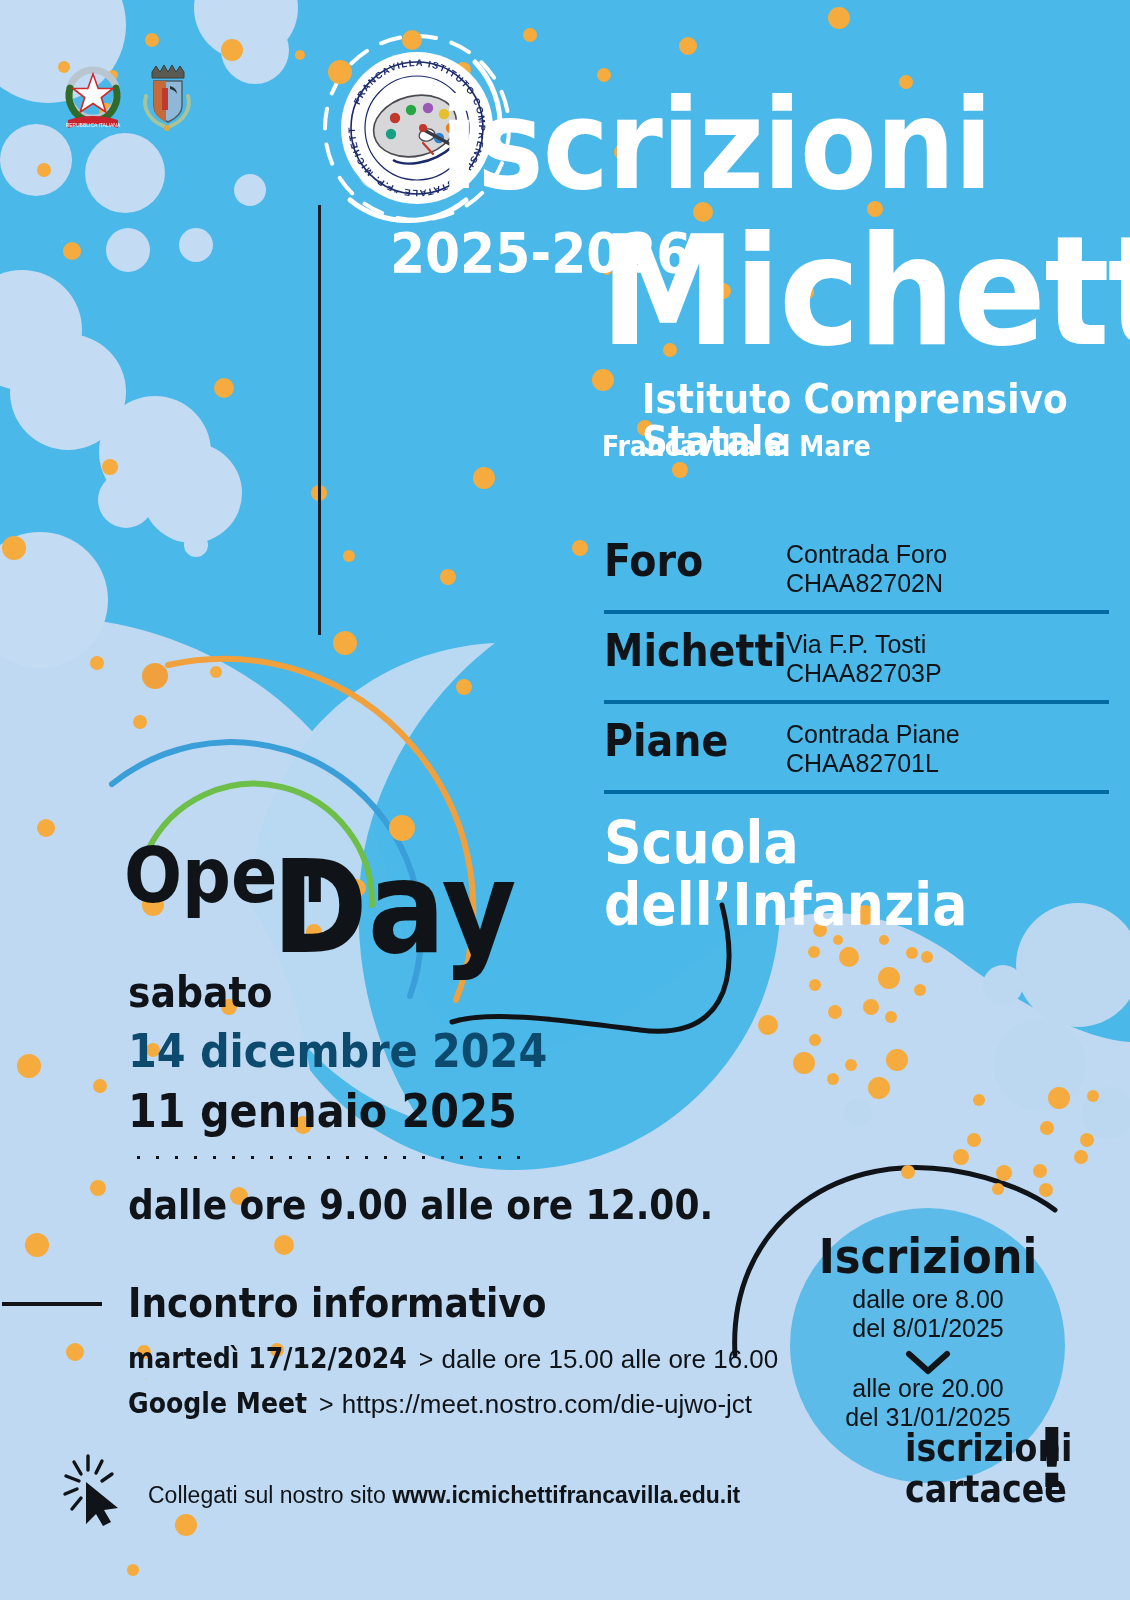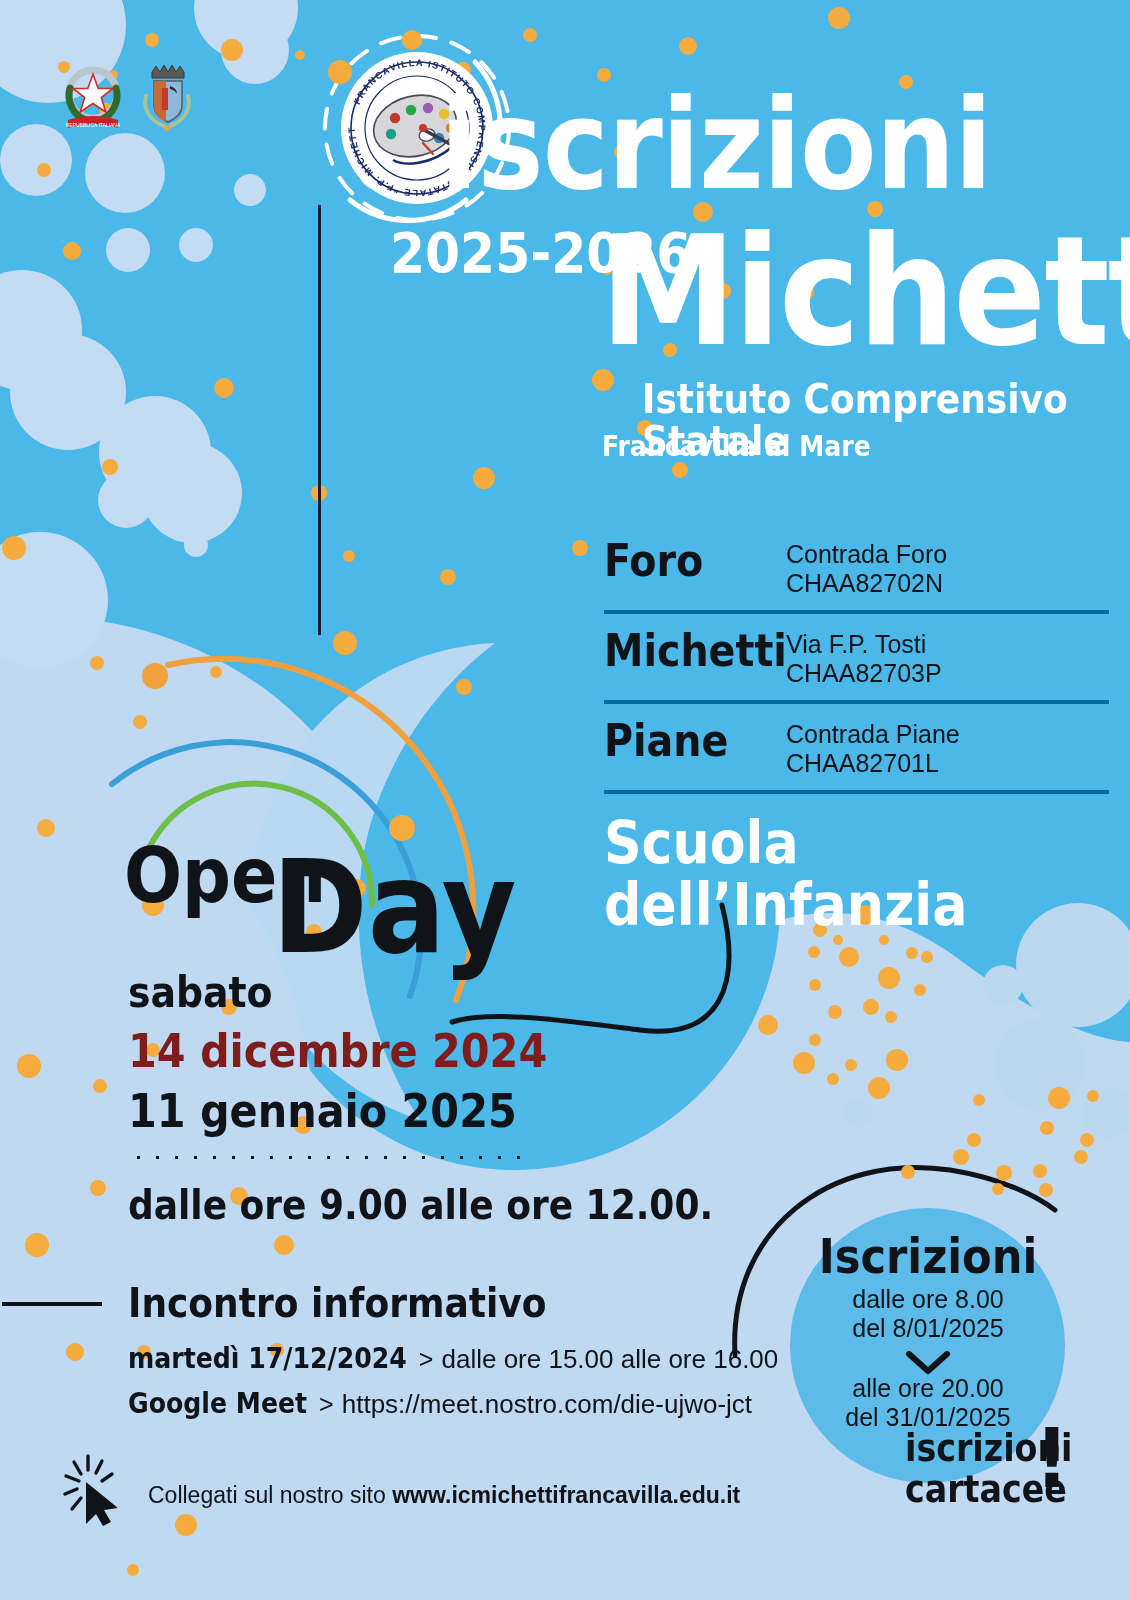--- a/index.html
+++ b/index.html
@@ -85,21 +85,21 @@
   #od-day{
     position:absolute;left:148px;top:6px;
     font-size:128px;line-height:128px;font-weight:700;color:#101418;
   }
   #od-sabato{
     left:128px;top:970px;
     font-size:42px;line-height:46px;font-weight:700;color:#101418;
   }
   #od-d1{
     left:128px;top:1026px;
-    font-size:46px;line-height:50px;font-weight:700;color:#7f1d1d;
+    font-size:46px;line-height:50px;font-weight:700;color:#0c4a6e;
   }
   #od-d2{
     left:128px;top:1086px;
     font-size:46px;line-height:50px;font-weight:700;color:#101418;
   }
   #dotline{
     position:absolute;left:129px;top:1155px;width:398px;height:5px;
     background-image:radial-gradient(circle, #101418 1.6px, rgba(0,0,0,0) 1.9px);
     background-size:19px 5px;background-repeat:repeat-x;
   }

